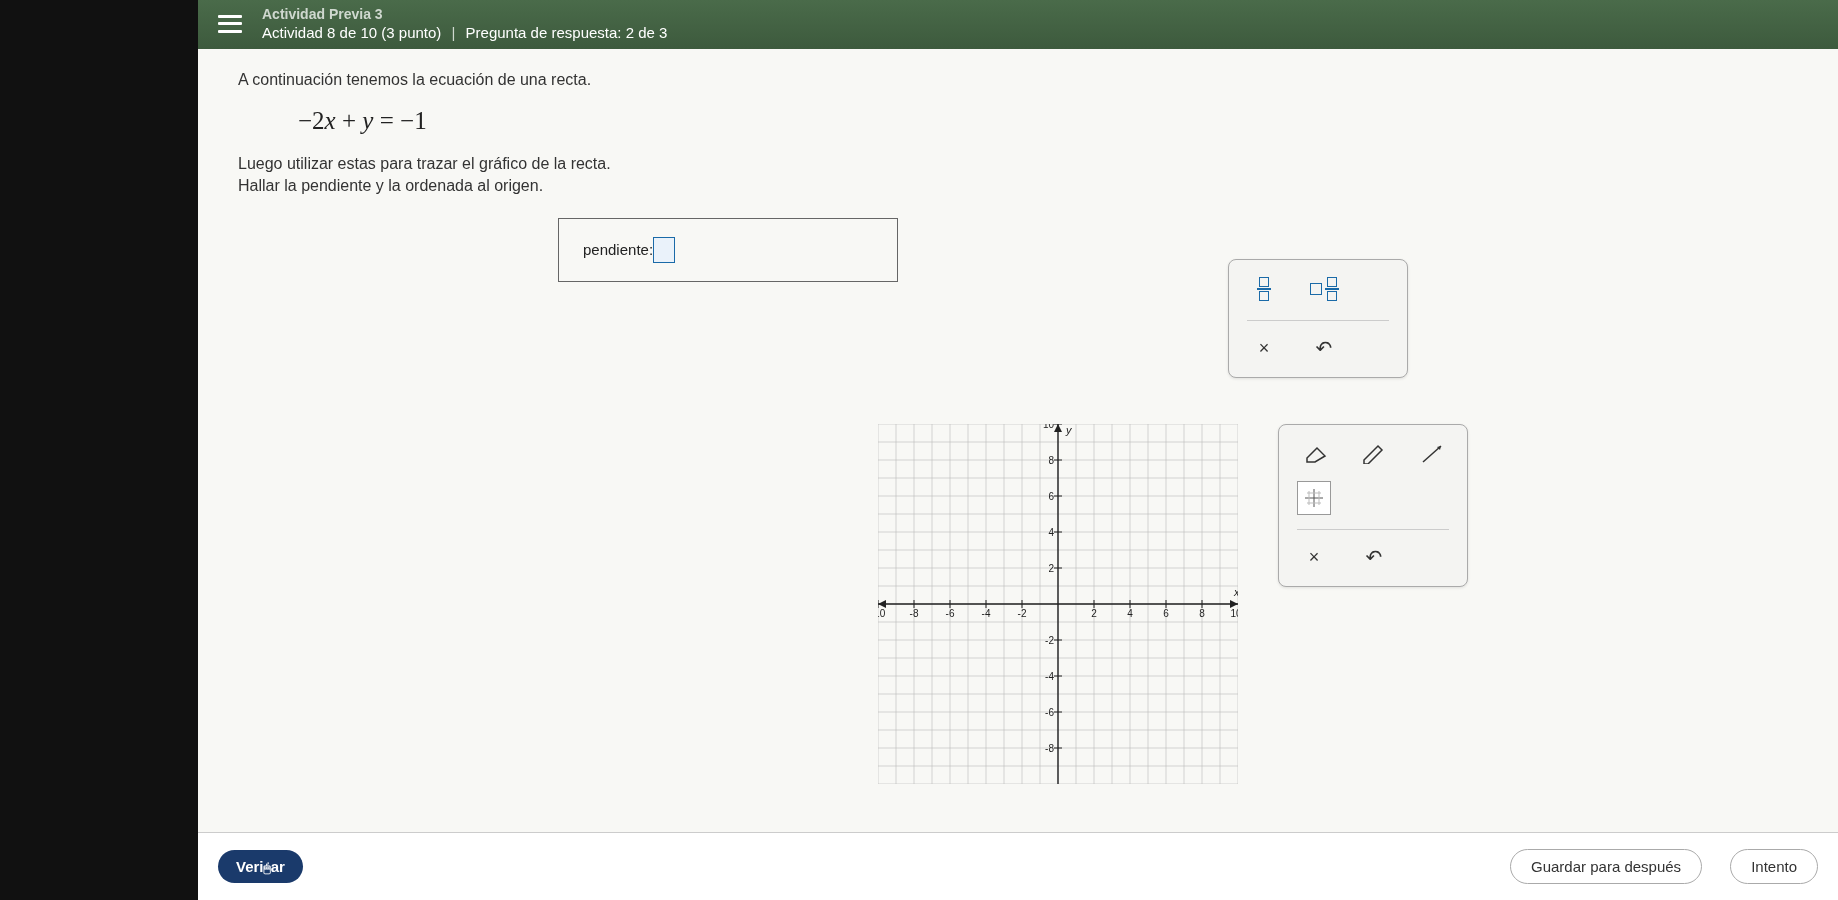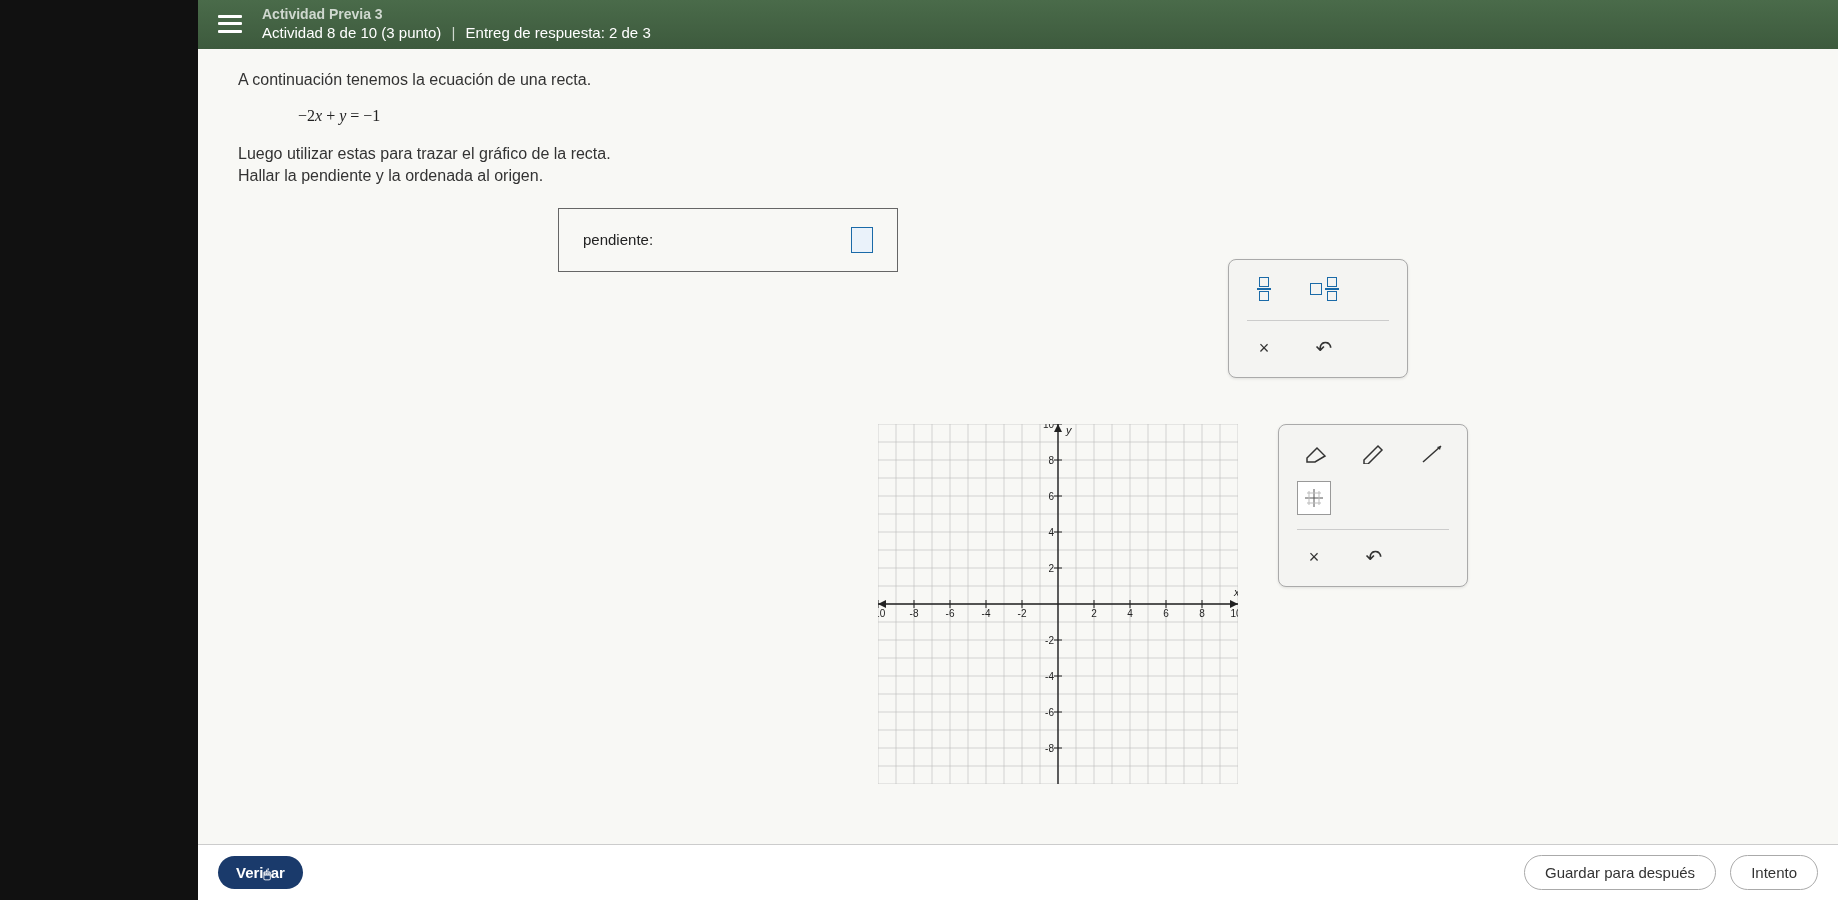--- a/index.html
+++ b/index.html
@@ -51,31 +51,31 @@
 .header-question { font-size: 15px; color: #fff; }
 .header-question .sep { margin: 0 6px; color: #cfd8cf; }
 .problem-area {
   flex: 1;
   background: #f8f8f5;
   padding: 22px 40px 2px 40px;
   position: relative;
   overflow: hidden;
 }
 .problem-text { font-size: 16px; color: #333; margin-bottom: 18px; }
-.equation { font-family: "Times New Roman", serif; font-size: 16px; margin: 0 0 18px 60px; color: #222; }
+.equation { font-family: "Times New Roman", serif; font-size: 25px; margin: 0 0 18px 60px; color: #222; }
 .instructions { font-size: 16px; color: #333; line-height: 1.4; margin-bottom: 20px; }
 
 .answer-box {
   border: 1px solid #666;
   padding: 18px 24px;
   width: 340px;
   margin-left: 320px;
   background: transparent;
   display: flex;
-  flex-direction: column;
+  flex-direction: row;
   gap: 40px;
 }
 .answer-row { display: flex; align-items: center; justify-content: space-between; }
 .answer-label { font-size: 15px; color: #222; }
 .answer-input {
   width: 22px; height: 26px;
   border: 1.5px solid #1a6aa8;
   background: #eaf2fa;
 }
 
@@ -116,41 +116,41 @@
   width: 360px;
   height: 360px;
 }
 .graph svg { width: 100%; height: 100%; }
 
 .footer {
   position: absolute;
   bottom: 0;
   left: 198px;
   right: 0;
-  height: 56px;
+  height: 68px;
   background: #fff;
   border-top: 1px solid #ccc;
   display: flex;
   align-items: center;
   padding: 8px 20px;
 }
 .verify-btn {
   background: #1a3a6b;
   color: #fff;
   border: none;
   border-radius: 18px;
   padding: 8px 18px;
   font-size: 15px;
   font-weight: 600;
   cursor: pointer;
 }
 .footer-right {
   margin-left: auto;
   display: flex;
-  gap: 14px;
+  gap: 28px;
 }
 .pill-btn {
   background: #fff;
   border: 1px solid #aaa;
   border-radius: 20px;
   padding: 8px 20px;
   font-size: 15px;
   cursor: pointer;
   color: #333;
 }
@@ -168,21 +168,21 @@
     </div>
     <div class="header-texts">
       <div class="header-activity">Actividad Previa 3</div>
       <div class="header-question">
         <span>Actividad</span>
         <span>8</span>
         <span>de</span>
         <span>10</span>
         <span>(3 punto)</span>
         <span class="sep">|</span>
-        <span>Entreg de respuesta:</span>
+        <span>Pregunta de respuesta:</span>
         <span>2</span>
         <span>de</span>
         <span>3</span>
       </div>
     </div>
   </div>
 
   <div class="problem-area">
     <div class="problem-text">A continuación tenemos la ecuación de una recta.</div>
     <div class="equation">−2<i>x</i> + <i>y</i> = −1</div>

